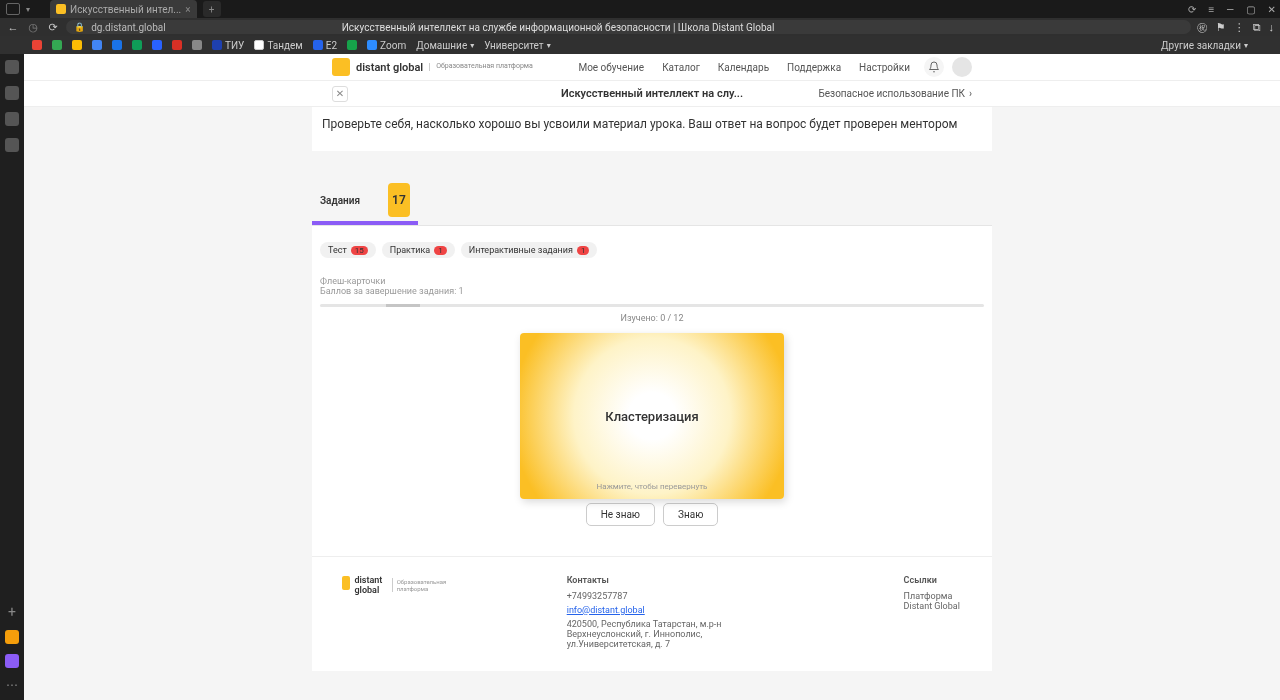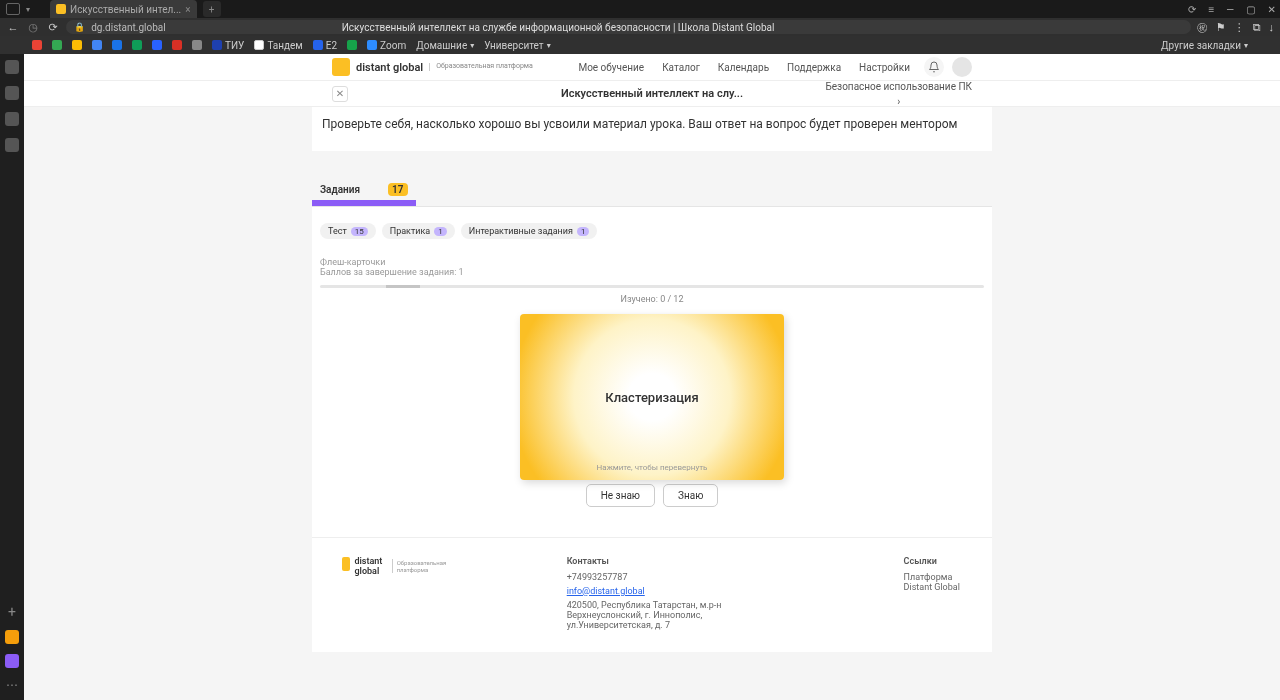--- a/index.html
+++ b/index.html
@@ -48,36 +48,36 @@
 .logo-sub { font-size:7px; color:#888; border-left:1px solid #ccc; padding-left:6px; line-height:1.1; }
 .app-nav { margin-left:auto; display:flex; gap:18px; font-size:10px; color:#555; }
 .app-nav span { cursor:pointer; }
 .app-header .bell { margin-left:14px; width:20px; height:20px; border-radius:50%; background:#f5f5f5; display:flex; align-items:center; justify-content:center; font-size:10px; }
 .app-header .avatar { margin-left:8px; margin-right:288px; width:20px; height:20px; border-radius:50%; background:#e5e5e5; }
 
 
 .crumb { height:26px; background:#fff; display:flex; align-items:center; padding:0 308px; border-bottom:1px solid #eee; font-size:10px; color:#555; position:relative; }
 .crumb .close { width:16px; height:16px; border:1px solid #ddd; border-radius:3px; display:flex; align-items:center; justify-content:center; font-size:10px; color:#888; }
 .crumb .title { position:absolute; left:50%; transform:translateX(-50%); font-weight:600; font-size:11px; color:#333;}
-.crumb .next { position:absolute; right:308px; display:flex; align-items:center; gap:4px; color:#555;flex-direction:column; }
+.crumb .next { position:absolute; right:308px; display:flex; align-items:center; gap:4px; color:#555; }
 
 
 .content { margin:0 auto; width:680px; }
 .instruction-box { background:#fff; padding:10px 10px 20px; font-size:12px; color:#333; }
 
 .tabs-row { margin-top:28px; display:flex; gap:0; border-bottom:1px solid #e5e5e5; font-size:10px; }
 .tabs-row .tab { padding:4px 8px; display:flex; align-items:center; gap:4px; color:#333; }
-.tabs-row .tab.active { border-bottom:6px solid #8b5cf6; font-weight:600;gap:28px; }
-.tabs-row .badge { background:#fbbf24; color:#333; font-size:10px; padding:1px 4px; border-radius:4px; font-weight:600; }
+.tabs-row .tab.active { border-bottom:4px solid #8b5cf6; font-weight:600;gap:28px; }
+.tabs-row .badge { background:#fbbf24; color:#333; font-size:12px; padding:10px 4px; border-radius:4px; font-weight:600; }
 
 .white-panel { background:#fff; padding:16px 8px 30px; }
 
 .pills { display:flex; gap:6px; margin-bottom:18px; }
 .pill { background:#f1f1f1; border-radius:10px; padding:3px 8px; font-size:9px; display:flex; align-items:center; gap:4px; color:#333;}
-.pill .pb { background:#c4b5fd; font-size:8px; padding:0 4px; border-radius:5px; }
+.pill .pb { background:#ef4444; font-size:8px; padding:0 4px; border-radius:5px; }
 
 .section-title { font-size:11px; font-weight:700; margin-bottom:8px; }
 .meta-line { font-size:9px; color:#999; }
 .progress-bar { height:3px; background:#e5e5e5; border-radius:2px; margin:8px 0 6px; position:relative; overflow:hidden;}
 .progress-bar .fill { position:absolute; left:10%; width:5%; height:100%; background:#c5c5c5; }
 .progress-txt { text-align:center; font-size:9px; color:#888; margin-bottom:10px; }
 
 .flashcard { width:264px; height:166px; margin:0 auto; border-radius:4px; position:relative; background: radial-gradient(circle at center, #fff 15%, #fef3c7 50%, #fbbf24 90%); box-shadow:2px 3px 8px rgba(0,0,0,0.15); display:flex; flex-direction:column; align-items:center; justify-content:center; }
 .flashcard .term { font-size:13px; font-weight:500; color:#333; }
 .flashcard .hint { position:absolute; bottom:8px; font-size:8px; color:#999; }

